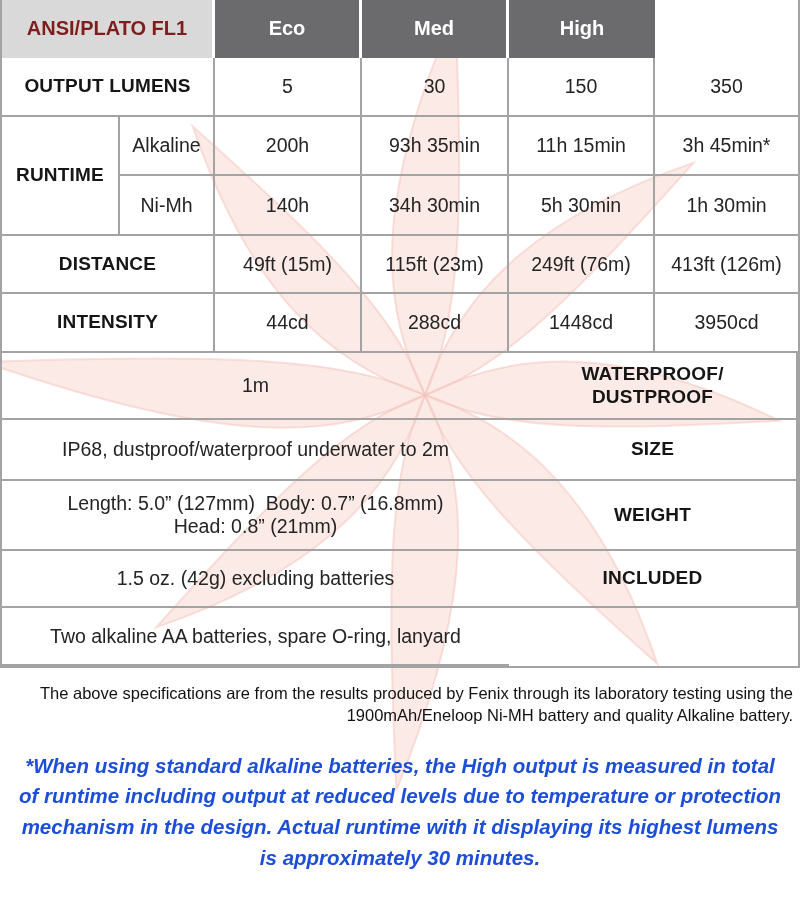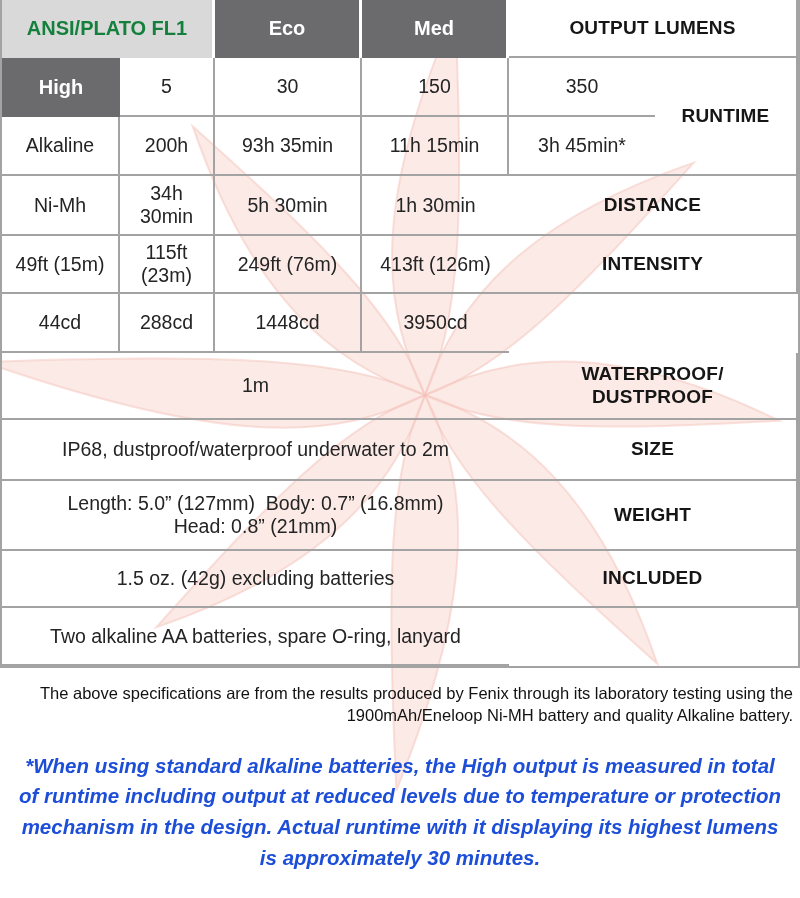--- a/index.html
+++ b/index.html
@@ -67,21 +67,21 @@
   .hdr {
     border-bottom: none;
     border-right: 3px solid var(--white);
     background: var(--header-dark);
     color: #ffffff;
     font-weight: bold;
     font-size: 20px;
   }
   .hdr-light {
     background: var(--header-light);
-    color: #15803d;
+    color: #7f1d1d;
     font-size: 20px;
   }
   .hdr.no-r { border-right: none; }
 
   .row-label {
     font-weight: bold;
     font-size: 19px;
     color: #161616;
     letter-spacing: 0.2px;
   }
@@ -135,27 +135,27 @@
 
     <div class="c hdr hdr-light span2">
       <span>ANSI/PLATO FL1</span>
     </div>
     <div class="c hdr">
       <span>Eco</span>
     </div>
     <div class="c hdr">
       <span>Med</span>
     </div>
-    <div class="c span2 row-label">
-      <span>OUTPUT LUMENS</span>
-    </div>
-
     <div class="c hdr no-r">
       <span>High</span>
     </div>
+
+    <div class="c span2 row-label">
+      <span>OUTPUT LUMENS</span>
+    </div>
     <div class="c val">
         <span>5</span>
       </div>
     <div class="c val">
         <span>30</span>
       </div>
     <div class="c val">
         <span>150</span>
       </div>
     <div class="c val no-r">
@@ -178,20 +178,23 @@
         <span>11h 15min</span>
       </div>
     <div class="c val no-r">
         <span>3h 45min*</span>
       </div>
 
     <div class="c val">
         <span>Ni-Mh</span>
       </div>
     <div class="c val">
+        <span>140h</span>
+      </div>
+    <div class="c val">
         <span>34h 30min</span>
       </div>
     <div class="c val">
         <span>5h 30min</span>
       </div>
     <div class="c val no-r">
         <span>1h 30min</span>
       </div>
 
     <div class="c span2 row-label">

